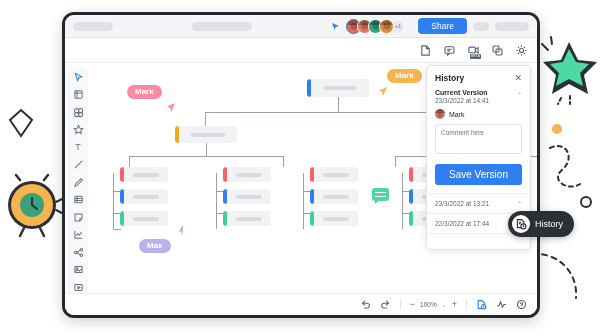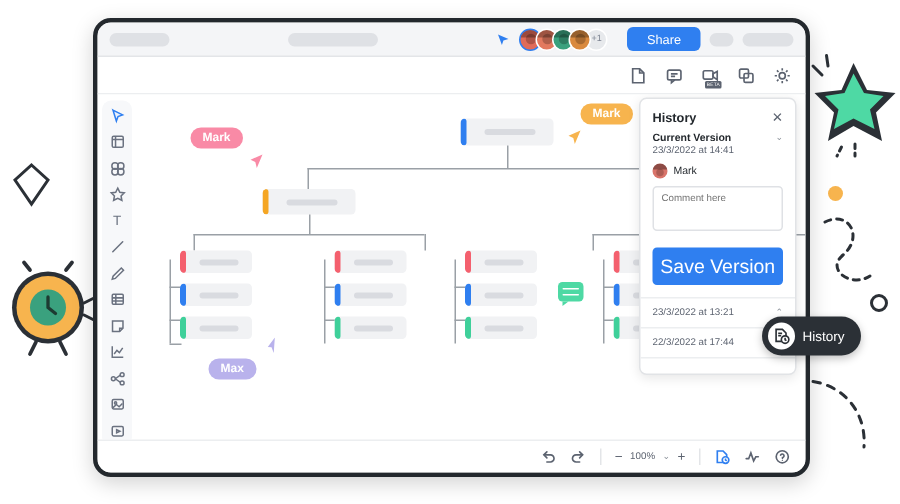--- a/index.html
+++ b/index.html
@@ -168,21 +168,21 @@
   .hp-textarea {
     margin-top: 5px; width: 100%; height: 30px;
     border: 1px solid #dfe1e5; border-radius: 3px;
     font-size: 6.5px; color: #9aa0a6; padding: 4px 5px;
     font-family: "Liberation Sans", sans-serif;
     resize: none; background: #fff;
   }
   .hp-save {
     margin-top: 6px; width: 100%;
     background: #2f7ff0; color: #fff; border: none;
-    border-radius: 3px; padding: 5px 0; font-size: 13px;
+    border-radius: 3px; padding: 5px 0; font-size: 10px;
     cursor: pointer; font-family: "Liberation Sans", sans-serif;
   }
   .hp-list { margin-top: 8px; border-top: 1px solid #eceef0; }
   .hp-item {
     display: flex; align-items: center; justify-content: space-between;
     padding: 6px 8px; font-size: 6.5px; color: #5c6370;
     border-bottom: 1px solid #eceef0; cursor: pointer;
   }
 
   

